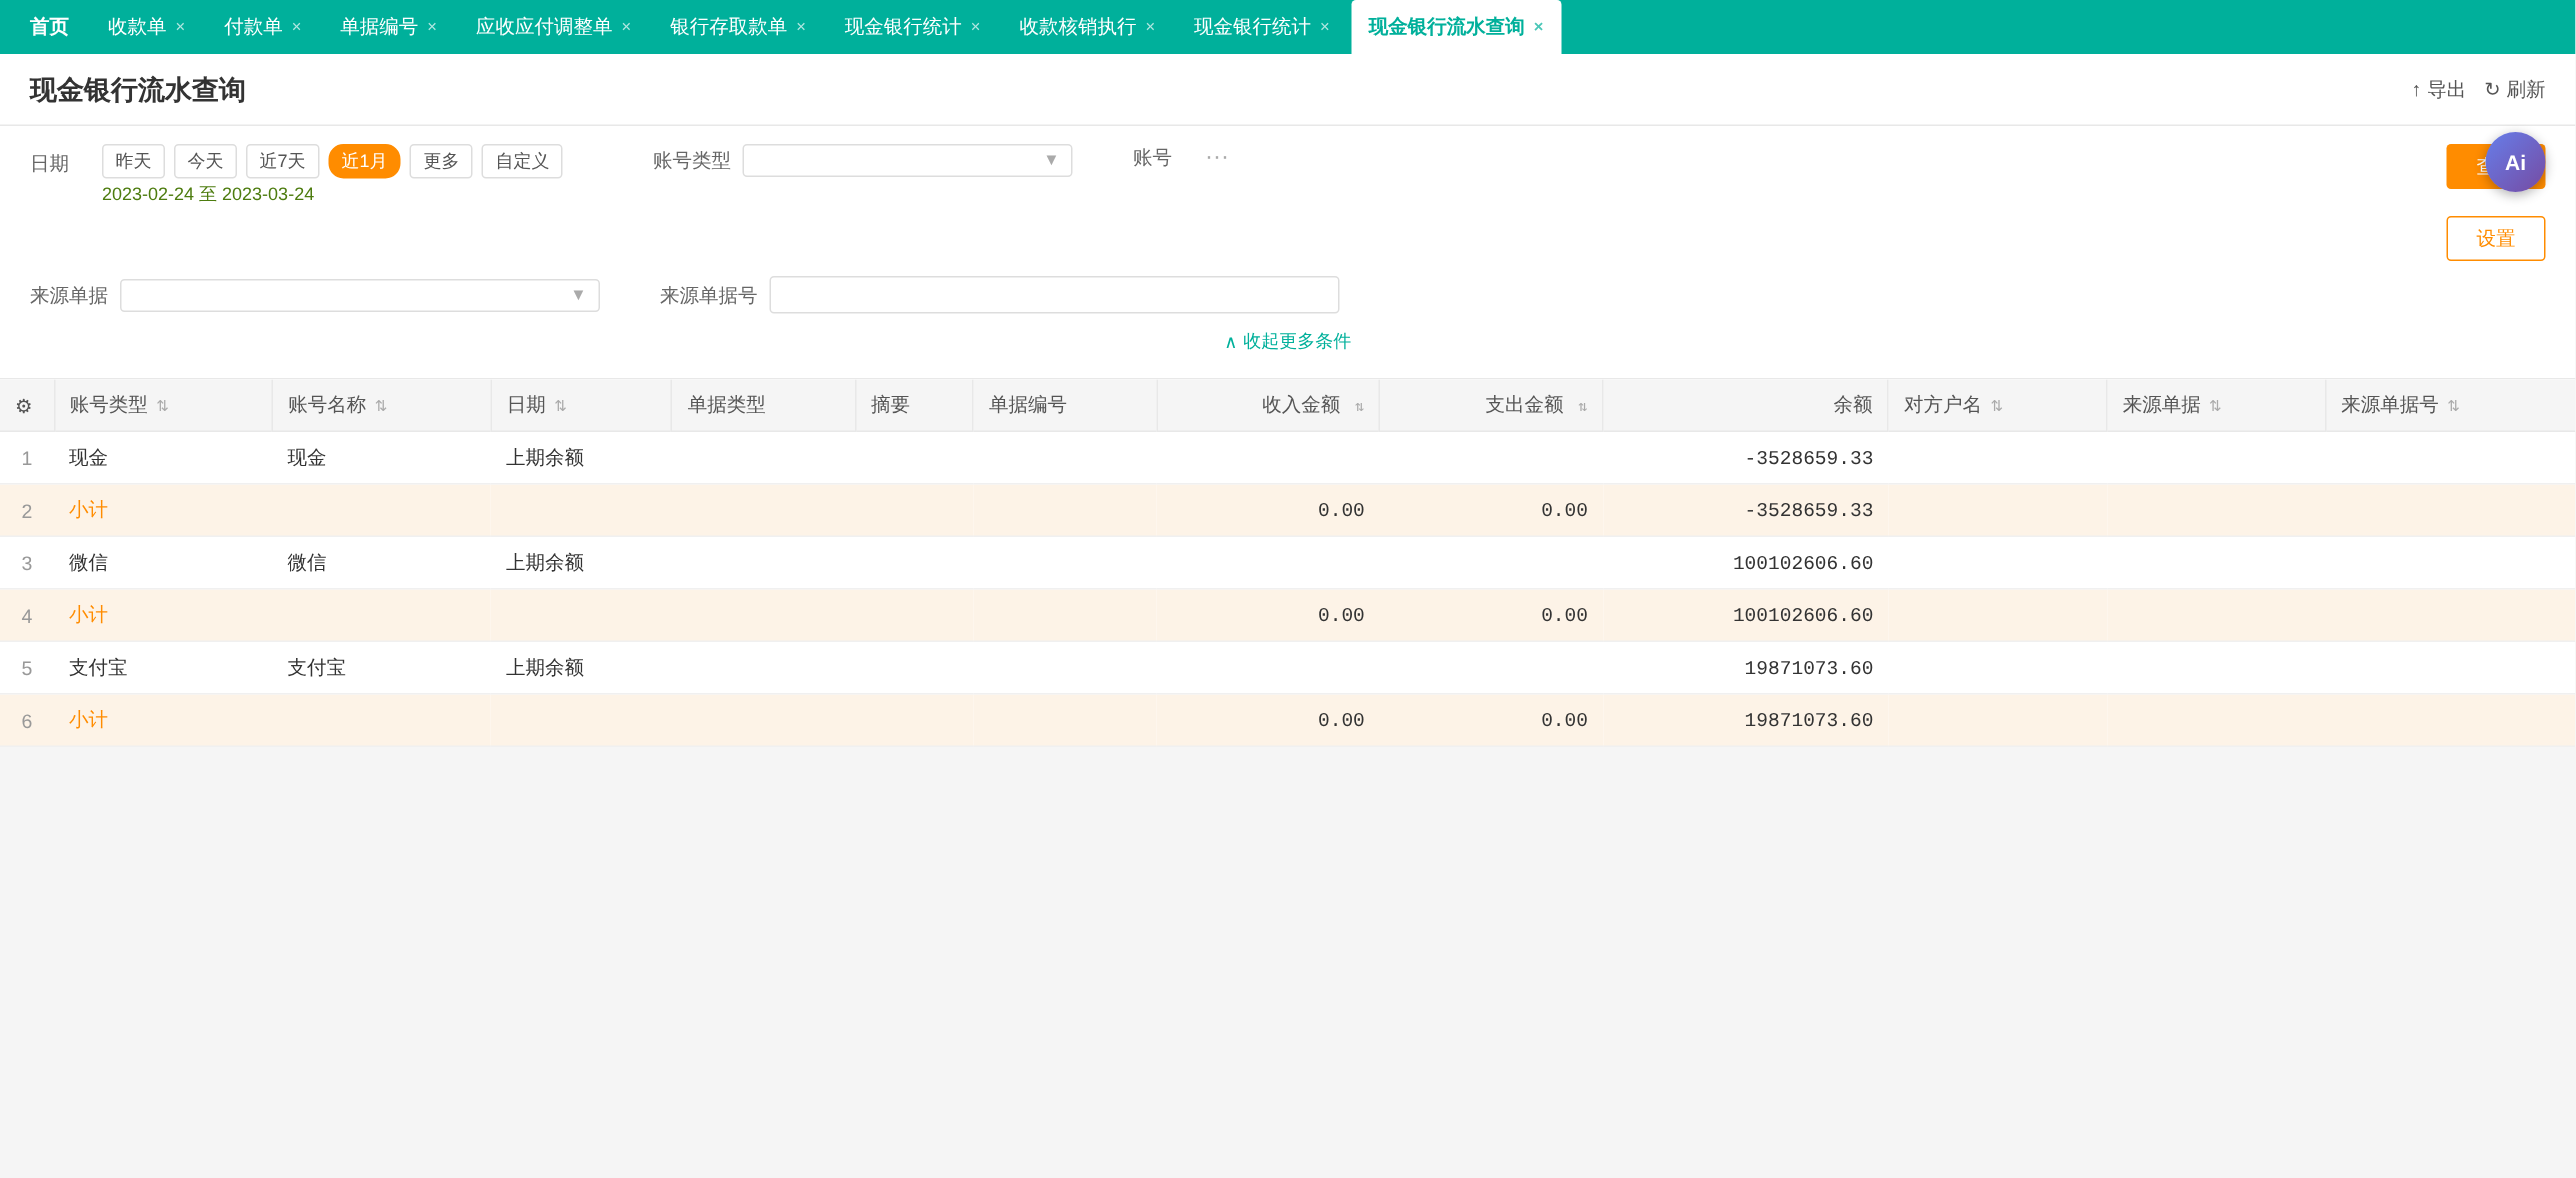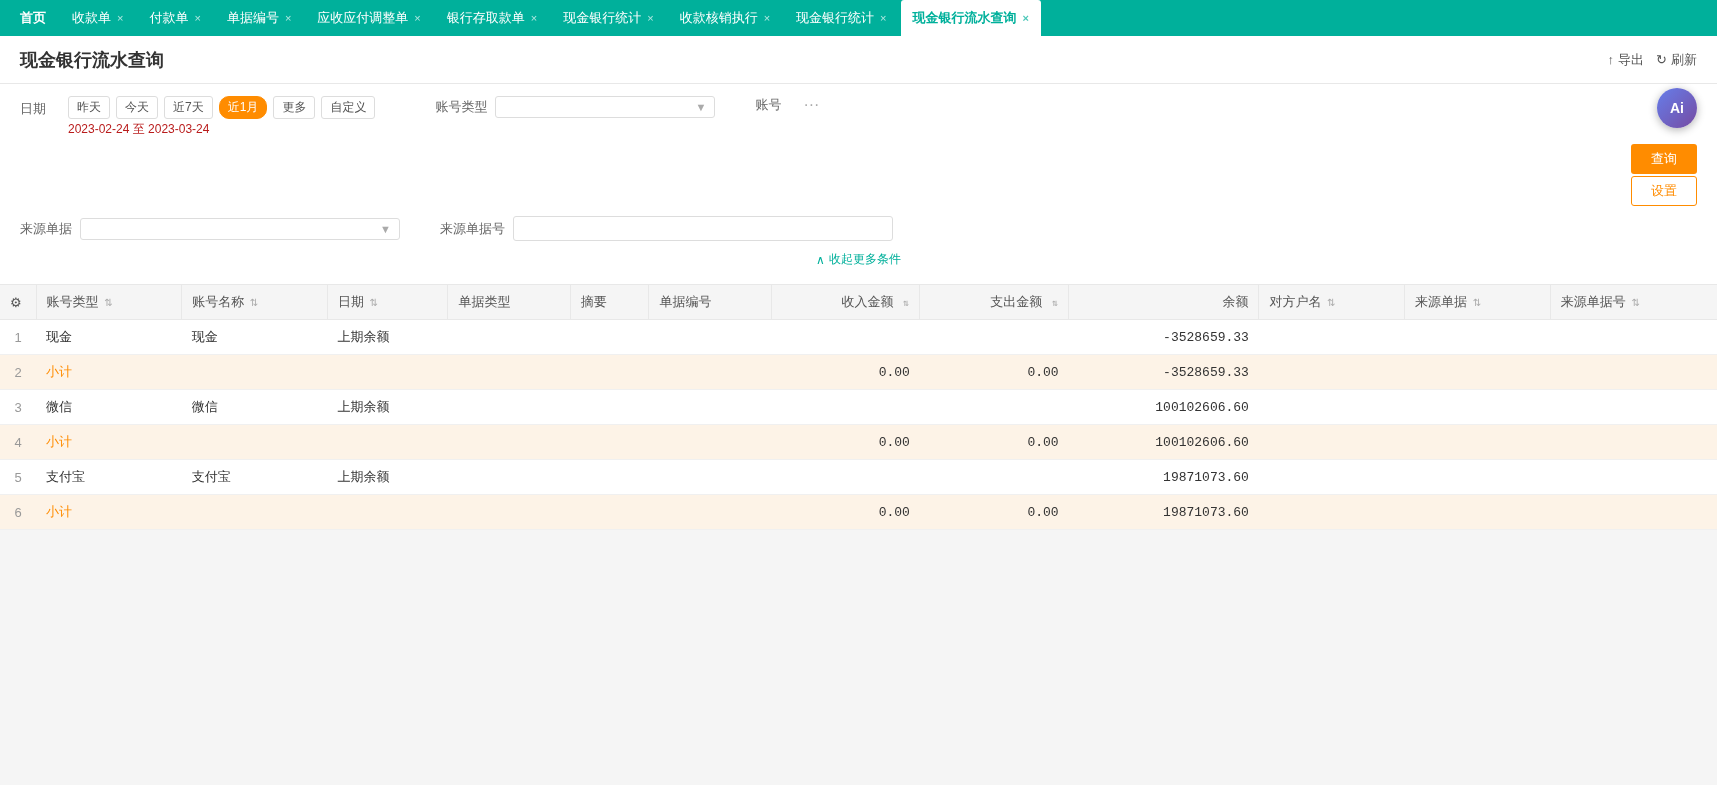--- a/index.html
+++ b/index.html
@@ -189,21 +189,21 @@
     }
     tbody td {
       padding: 8px 10px;
       white-space: nowrap;
     }
     .td-number { text-align: right; font-family: Liberation Mono, monospace; }
     .td-center { text-align: center; }
     .row-num { color: #999; }
     .date-sub {
       font-size: 12px;
-      color: #b91c1c;
+      color: #4d7c0f;
       margin-top: 2px;
     }
     .date-col {
       display: flex;
       flex-direction: column;
     }
     .ai-badge {
       position: fixed;
       right: 20px;
       top: 88px;
@@ -303,21 +303,21 @@
         <span style="color:#bbb; font-size:12px;"></span>
         <span class="select-arrow">▼</span>
       </div>
     </div>
 
     <div style="display:flex; align-items:center; gap:8px; margin-left:20px;">
       <span class="filter-label">账号</span>
       <span class="filter-dots">···</span>
     </div>
 
-    <div style="display:flex; flex-direction:column; gap:2px; margin-left:auto;margin-top:48px;">
+    <div style="display:flex; flex-direction:column; gap:18px; margin-left:auto;">
       <button class="query-btn">查询</button>
       <button class="settings-btn">设置</button>
     </div>
   </div>
 
   <div style="display:flex; align-items:center; gap:20px; margin-bottom:6px;">
     <div style="display:flex; align-items:center; gap:8px;">
       <span class="filter-label">来源单据</span>
       <div class="filter-select" style="min-width:320px;">
         <span></span>

